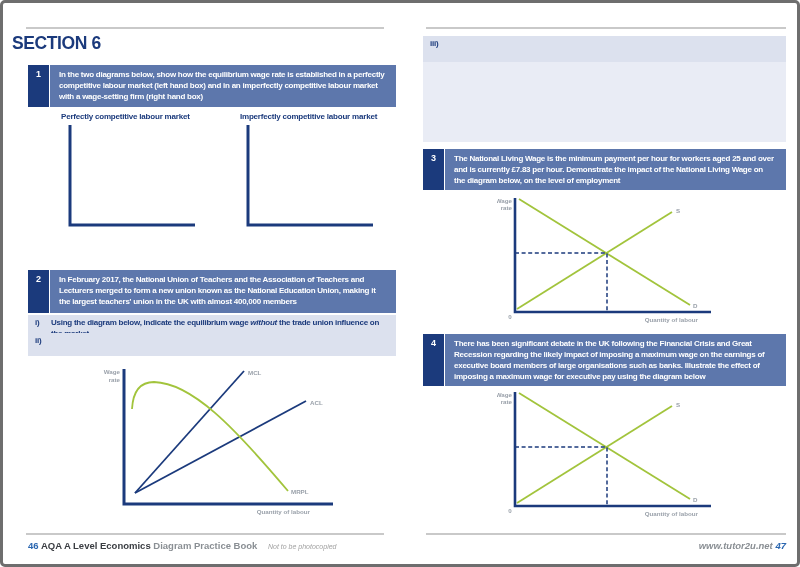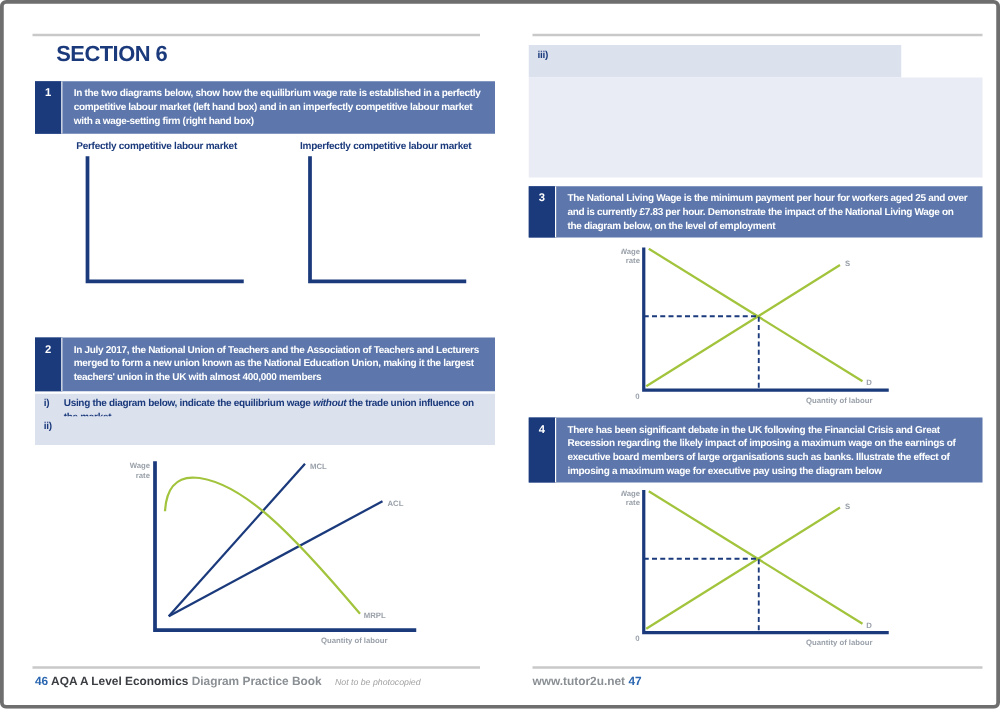--- a/index.html
+++ b/index.html
@@ -55,42 +55,42 @@
   .footer .note { font-size:7px; font-style:italic; font-weight:normal;
     color:#a2a2a2; margin-left:8px; }
 </style>
 </head>
 <body>
 
 <div class="frame">
 
   <div class="abs rule" style="left:23px; top:24px; width:358px;"></div>
 
-  <div class="abs section-header" style="left:42px; top:30px;">
+  <div class="abs section-header" style="left:9px; top:30px;">
     <span class="section-number">SECTION 6</span>
   </div>
 
   <div class="abs qbox" style="left:25px; top:62px; width:368px; min-height:42px;">
     <div class="num">1</div>
     <div class="qtext">In the two diagrams below, show how the equilibrium wage rate is established in a perfectly competitive labour market (left hand box) and in an imperfectly competitive labour market with a wage-setting firm (right hand box)</div>
   </div>
 
   <div class="abs box-title" style="left:58px; top:109px; width:140px;">Perfectly competitive labour market</div>
   <div class="abs box-title" style="left:237px; top:109px; width:140px;">Imperfectly competitive labour market</div>
 
   <svg class="abs" style="left:60px; top:119px;" width="136" height="108" viewBox="0 0 136 108">
     <polyline class="axis" points="7,3 7,103 132,103"></polyline>
   </svg>
   <svg class="abs" style="left:238px; top:119px;" width="136" height="108" viewBox="0 0 136 108">
     <polyline class="axis" points="7,3 7,103 132,103"></polyline>
   </svg>
 
   <div class="abs qbox" style="left:25px; top:267px; width:368px; min-height:43px;">
     <div class="num">2</div>
-    <div class="qtext">In July 2017, the National Union of Teachers and the Association of Teachers and Lecturers merged to form a new union known as the National Education Union, making it the largest teachers' union in the UK with almost 400,000 members</div>
+    <div class="qtext">In February 2017, the National Union of Teachers and the Association of Teachers and Lecturers merged to form a new union known as the National Education Union, making it the largest teachers' union in the UK with almost 400,000 members</div>
   </div>
 
   <div class="abs subrow" style="left:25px; top:312px; width:368px; min-height:15px;">
     <div class="rnum">i)</div>
     <div><span>Using the diagram below, indicate the equilibrium wage </span><span class="italic">without</span><span> the trade union influence on the market</span></div>
   </div>
 
   <div class="abs subrow" style="left:25px; top:330px; width:368px; min-height:23px;gap:28px;">
     <div class="rnum">ii)</div>
   </div>
@@ -111,21 +111,21 @@
   <div class="abs rule-thin" style="left:23px; top:530px; width:358px;"></div>
   <div class="abs footer" style="left:25px; top:537px;">
     <span class="pgnum">46</span>
     <span>AQA A Level Economics</span>
     <span class="gray">Diagram Practice Book</span>
     <span class="note">Not to be photocopied</span>
   </div>
 
   <div class="abs rule" style="left:423px; top:24px; width:360px;"></div>
 
-  <div class="abs subrow" style="left:420px; top:33px; width:298px; min-height:26px;">
+  <div class="abs subrow" style="left:420px; top:33px; width:363px; min-height:26px;">
     <div class="rnum" style="width:19px;">iii)</div>
   </div>
   <div class="abs answer-box" style="left:420px; top:59px; width:363px; height:80px;"></div>
 
   <div class="abs qbox" style="left:420px; top:146px; width:363px; min-height:37px;">
     <div class="num">3</div>
     <div class="qtext">The National Living Wage is the minimum payment per hour for workers aged 25 and over and is currently £7.83 per hour. Demonstrate the impact of the National Living Wage on the diagram below, on the level of employment</div>
   </div>
 
   <svg class="abs" style="left:494px; top:193px;" width="216" height="133" viewBox="0 0 216 133">
@@ -153,18 +153,18 @@
     <polyline class="axis-thin" points="18,2 18,116 214,116"></polyline>
     <text class="svg-label" x="15" y="7" text-anchor="end">Wage</text>
     <text class="svg-label" x="15" y="14" text-anchor="end">rate</text>
     <text class="svg-label" x="179" y="17">S</text>
     <text class="svg-label" x="196" y="112">D</text>
     <text class="svg-label" x="13" y="123" text-anchor="middle">0</text>
     <text class="svg-label" x="201" y="126" text-anchor="end">Quantity of labour</text>
   </svg>
 
   <div class="abs rule-thin" style="left:423px; top:530px; width:360px;"></div>
-  <div class="abs footer" style="left:423px; top:537px; width:360px; text-align:left;">
+  <div class="abs footer" style="left:423px; top:537px; width:360px; text-align:right;font-style:italic;">
     <span class="gray">www.tutor2u.net</span>
     <span class="pgnum">47</span>
   </div>
 
 </div>
 
 </body></html>

